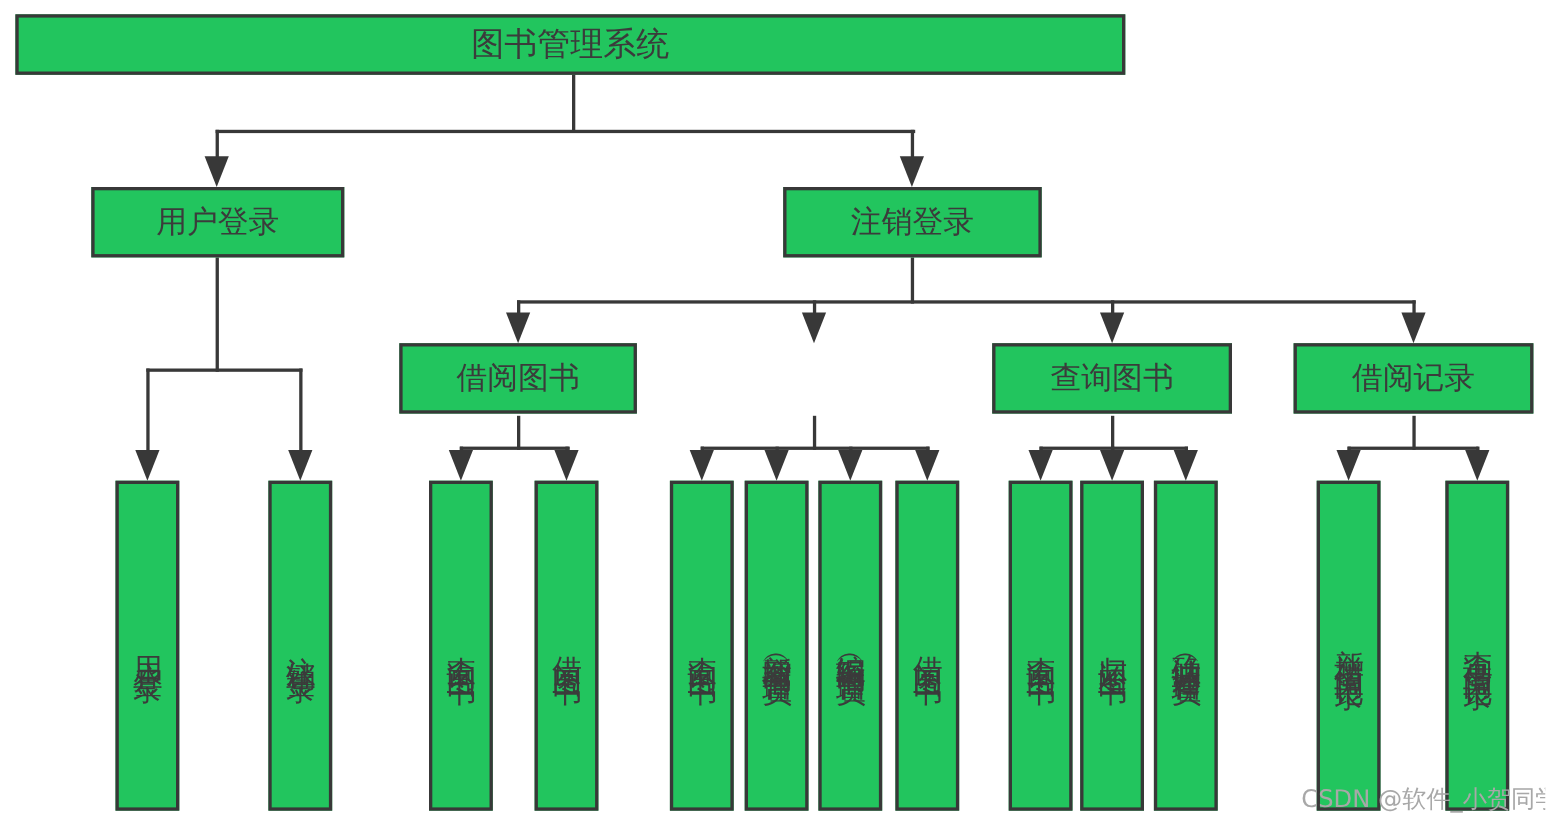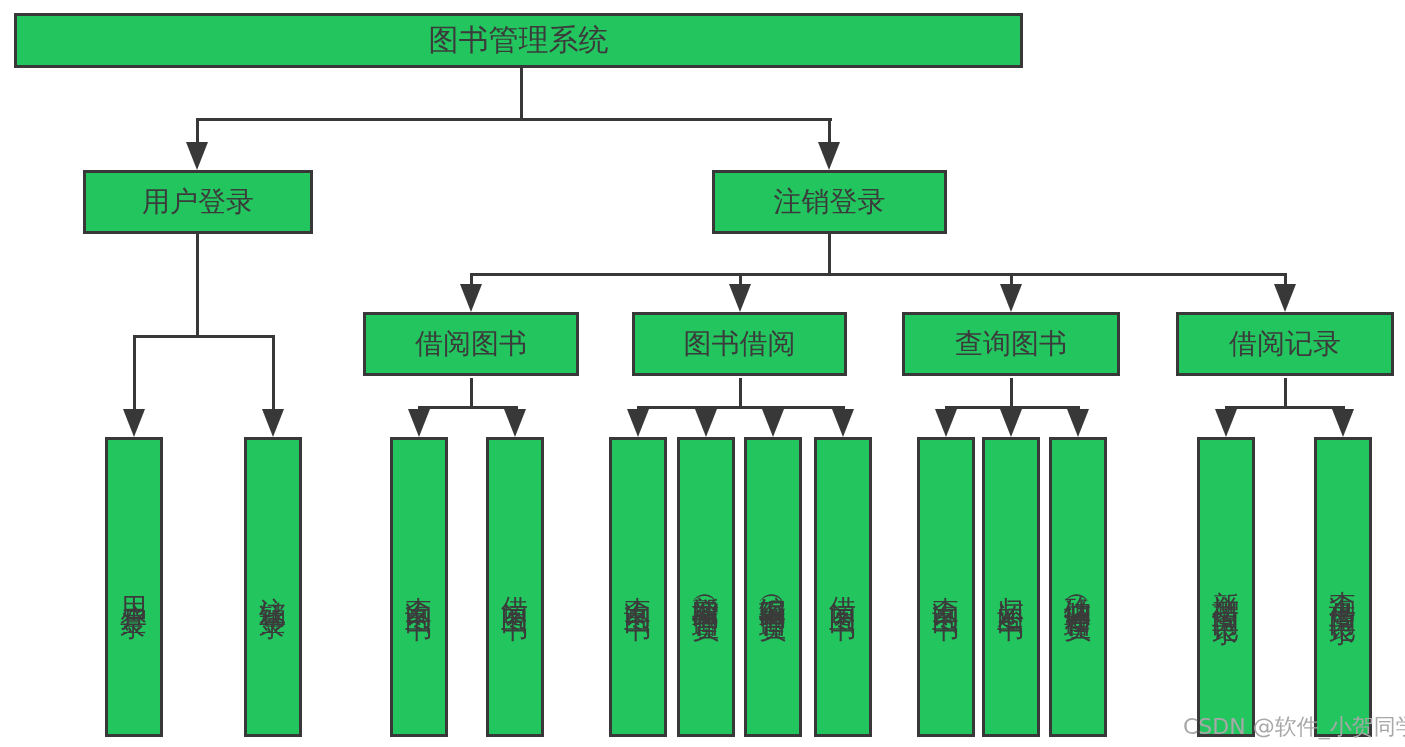--- a/index.html
+++ b/index.html
@@ -121,23 +121,20 @@
   <div class="box lvl1" style="left:83px; top:170px; width:230px; height:64px;">
     <span>用户登录</span>
   </div>
   <div class="box lvl1" style="left:712px; top:170px; width:235px; height:64px;">
     <span>注销登录</span>
   </div>
 
   <div class="box lvl2" style="left:363px; top:312px; width:216px; height:64px;">
     <span>借阅图书</span>
   </div>
-  <div class="box lvl2" style="left:632px; top:312px; width:215px; height:64px;">
-    <span>图书借阅</span>
-  </div>
   <div class="box lvl2" style="left:902px; top:312px; width:218px; height:64px;">
     <span>查询图书</span>
   </div>
   <div class="box lvl2" style="left:1176px; top:312px; width:218px; height:64px;font-family:Liberation Mono, monospace;">
     <span>借阅记录</span>
   </div>
 
   <div class="box leaf" style="left:105px; top:437px; width:58px; height:300px;">
     <span class="vtext">用户登录</span>
   </div>

